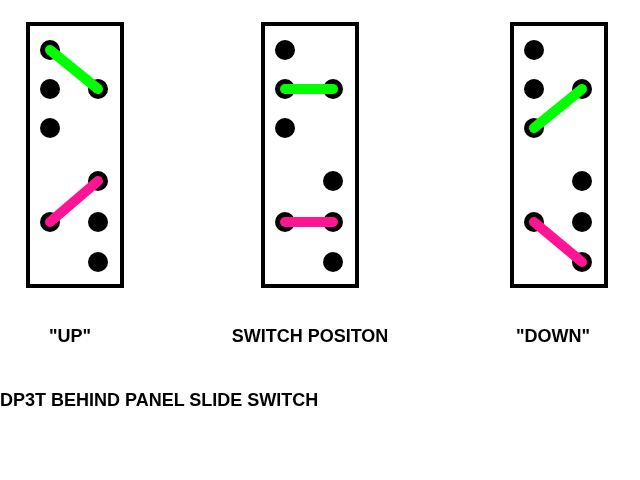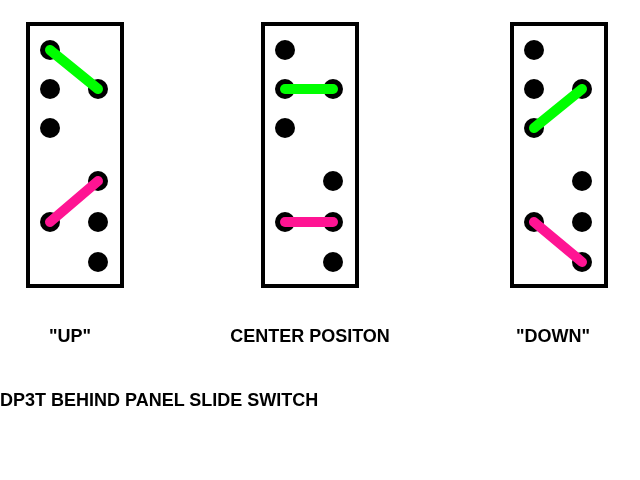--- a/index.html
+++ b/index.html
@@ -88,19 +88,19 @@
         <circle cx="72" cy="159" r="10" fill="#000000"></circle>
         <circle cx="24" cy="200" r="10" fill="#000000"></circle>
         <circle cx="72" cy="200" r="10" fill="#000000"></circle>
         <circle cx="72" cy="240" r="10" fill="#000000"></circle>
         <line x1="72" y1="67" x2="24" y2="106" stroke="#00FF00" stroke-width="10" stroke-linecap="round"></line>
         <line x1="24" y1="200" x2="72" y2="240" stroke="#FF1493" stroke-width="10" stroke-linecap="round"></line>
       </g>
     </svg>
   <div id="labels">
       <div class="switch-label" style="left: 70px;">"UP"</div>
-      <div class="switch-label" style="left: 310px;">CENTER POSITON</div>
+      <div class="switch-label" style="left: 310px;">SWITCH POSITON</div>
       <div class="switch-label" style="left: 553px;">"DOWN"</div>
     </div>
   <div id="caption">
     <div class="caption-line">DP3T BEHIND PANEL SLIDE SWITCH</div>
   </div>
 </div>
 
 </body></html>

